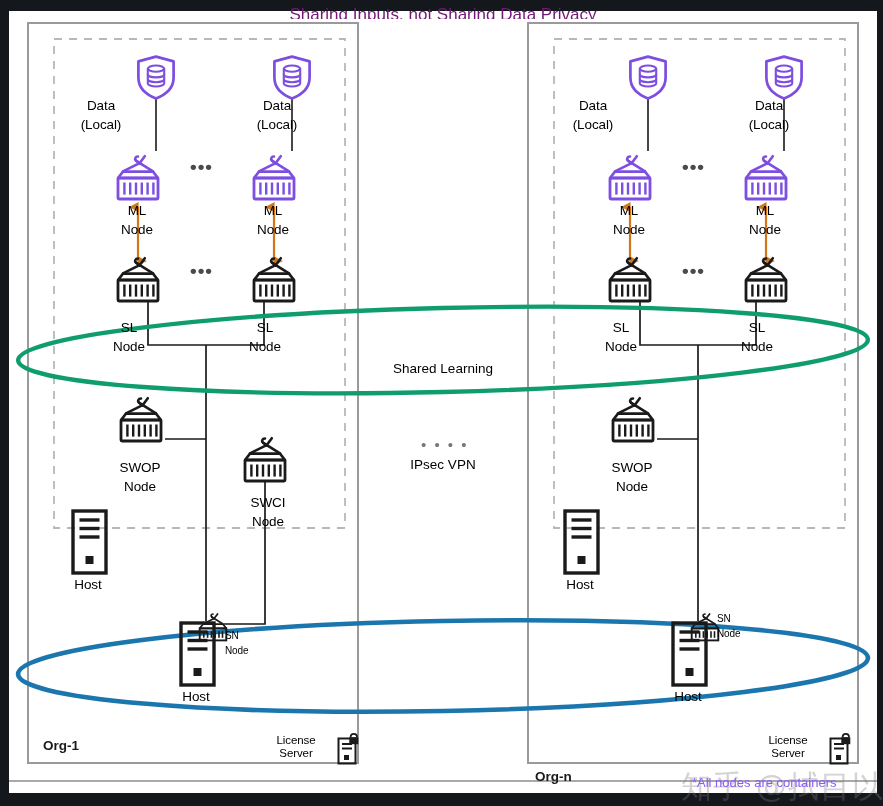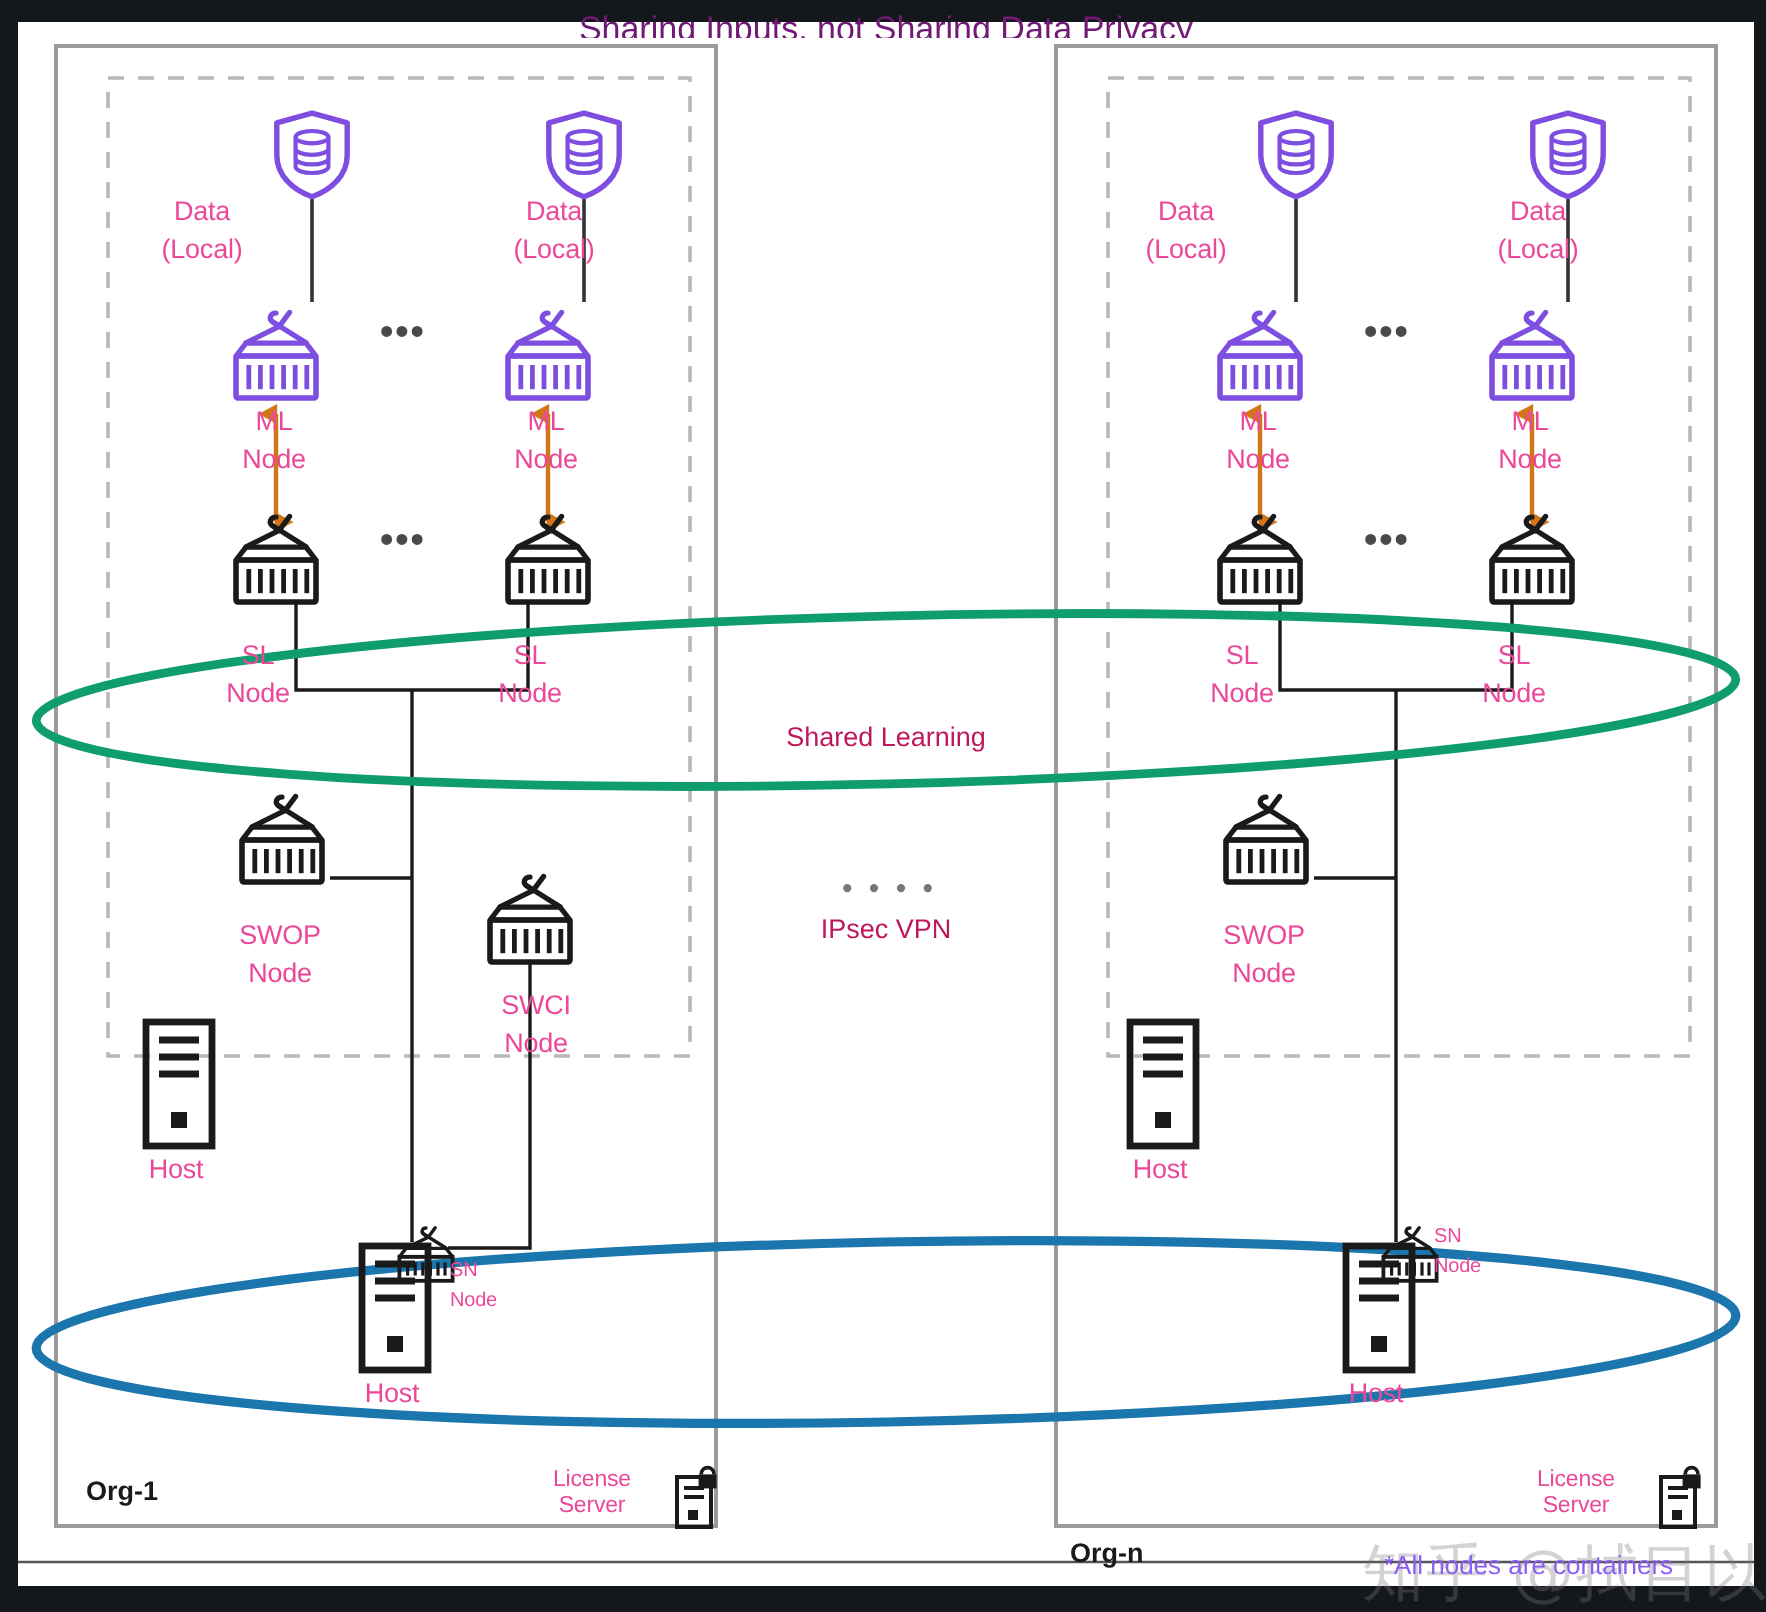--- a/index.html
+++ b/index.html
@@ -22,21 +22,21 @@
     background: #ffffff;
   }
 
   svg.canvas { position: absolute; left: 0; top: 0; }
 
   
   .lbl {
     position: absolute;
     font-family: "Liberation Sans", sans-serif;
     font-size: 13.5px;
-    color: #ec4899;
+    color: #000000;
     line-height: 19px;
     text-align: center;
     white-space: pre-line;
     letter-spacing: -0.1px;
   }
   .lbl.sm { font-size: 10px; line-height: 15px; }
   .lbl.tiny { font-size: 11.5px; line-height: 13px; text-align: center; }
   .org-name {
     position: absolute;
     font-family: "Liberation Sans", sans-serif;
@@ -49,21 +49,21 @@
     font-family: "Liberation Sans", sans-serif;
     font-size: 13px;
     color: #8b5cf6;
     white-space: nowrap;
   }
   .dots4 {
     position:absolute; font-size: 15px; color:#777; letter-spacing:2px;
     font-family:"Liberation Sans", sans-serif;
   }
   .ell-lbl {
-    position:absolute; font-size:13.5px; color:#be185d; line-height:19px;
+    position:absolute; font-size:13.5px; color:#000000; line-height:19px;
     text-align:center; white-space:pre-line; font-family:"Liberation Sans", sans-serif;
   }
   .ellipsis-h {
     position:absolute; font-size:19px; color:#4a4a4a; letter-spacing:1px;
     font-family:"Liberation Sans", sans-serif; font-weight:bold;
   }
   .watermark {
     position: absolute;
     font-family: "DejaVu Sans", sans-serif;
     font-size: 31px;

